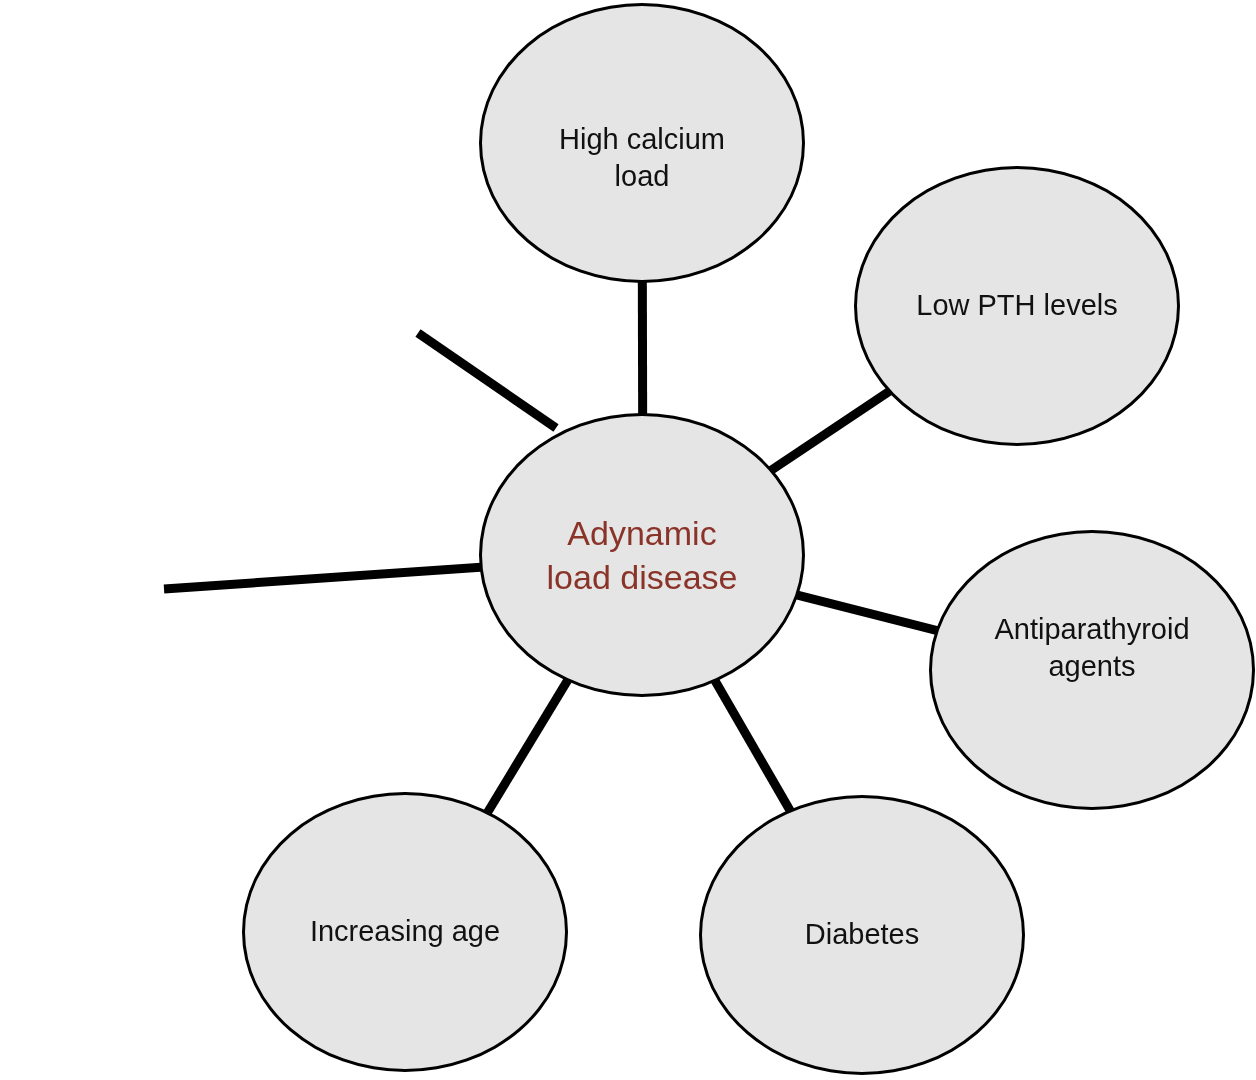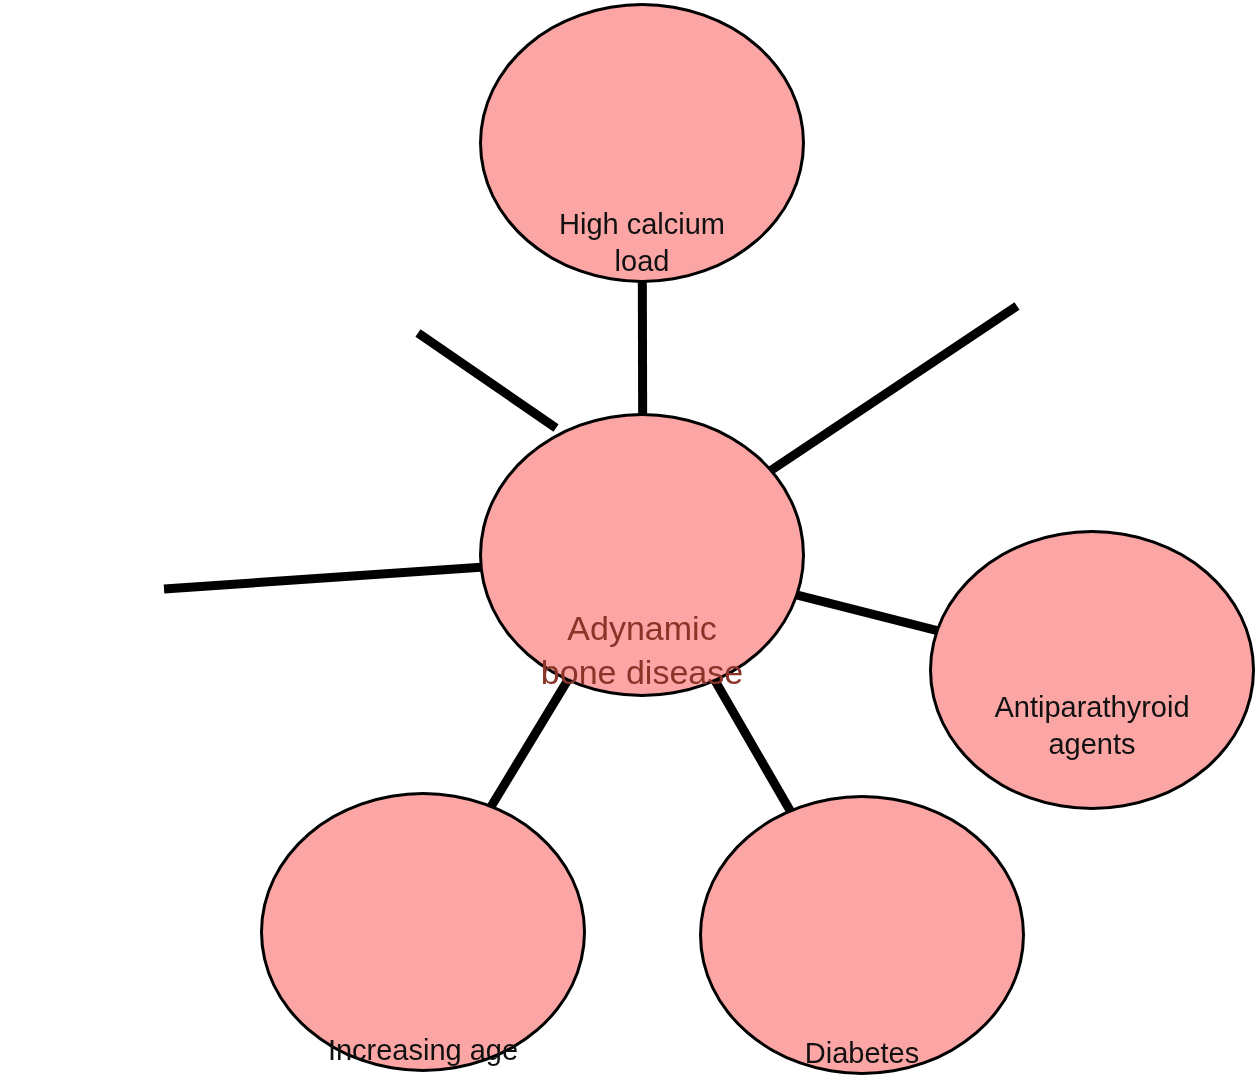--- a/index.html
+++ b/index.html
@@ -17,41 +17,41 @@
   }
   .connectors {
     position: absolute;
     left: 0;
     top: 0;
   }
   .node {
     position: absolute;
     border: 3px solid #000000;
     border-radius: 50%;
-    background: #fca5a5;
+    background: #e5e5e5;
     box-sizing: border-box;
     display: flex;
-    align-items: flex-end;
+    align-items: center;
     justify-content: center;
     text-align: center;
   }
   .node-label {
     white-space: pre-line;
     font-size: 29px;
     line-height: 1.28;
     color: #111111;
   }
   
   .n-center        { left: 479px; top: 413px; width: 326px; height: 284px; }
   .n-bisphosphonates { left: 131px; top: 87px;  width: 326px; height: 280px; }
   .n-high-calcium  { left: 479px; top: 3px;   width: 326px; height: 280px; }
   .n-low-pth       { left: 854px; top: 166px; width: 326px; height: 280px; }
   .n-antiparathyroid { left: 929px; top: 530px; width: 326px; height: 280px; }
   .n-diabetes      { left: 699px; top: 795px; width: 326px; height: 280px; }
-  .n-increasing-age{ left: 260px; top: 792px; width: 326px; height: 280px; }
+  .n-increasing-age{ left: 242px; top: 792px; width: 326px; height: 280px; }
   .n-peritoneal    { left: 1px;   top: 449px; width: 326px; height: 280px; }
 
   .n-center .node-label {
     font-size: 34px;
     color: #8a3328;
     line-height: 1.3;
   }
   .n-high-calcium .node-label  { padding-top: 30px; }
   .n-peritoneal .node-label    { padding-top: 30px; }
   .n-antiparathyroid .node-label { padding-bottom: 44px; }
@@ -70,33 +70,36 @@
     <line x1="415" y1="932" x2="643" y2="556" stroke="#000000" stroke-width="9"></line>
     <line x1="164" y1="589" x2="643" y2="556" stroke="#000000" stroke-width="9"></line>
   </svg>
 
 
   <div class="node n-high-calcium">
     <span class="node-label">High calcium
 load</span>
   </div>
 
+  <div class="node n-low-pth">
+    <span class="node-label">Low PTH levels</span>
+  </div>
 
   <div class="node n-diabetes">
     <span class="node-label">Diabetes</span>
   </div>
 
   <div class="node n-antiparathyroid">
     <span class="node-label">Antiparathyroid
 agents</span>
   </div>
 
   <div class="node n-increasing-age">
     <span class="node-label">Increasing age</span>
   </div>
 
 
   <div class="node n-center">
     <span class="node-label">Adynamic
-bone disease</span>
+load disease</span>
   </div>
 
 </div>
 
 </body></html>

